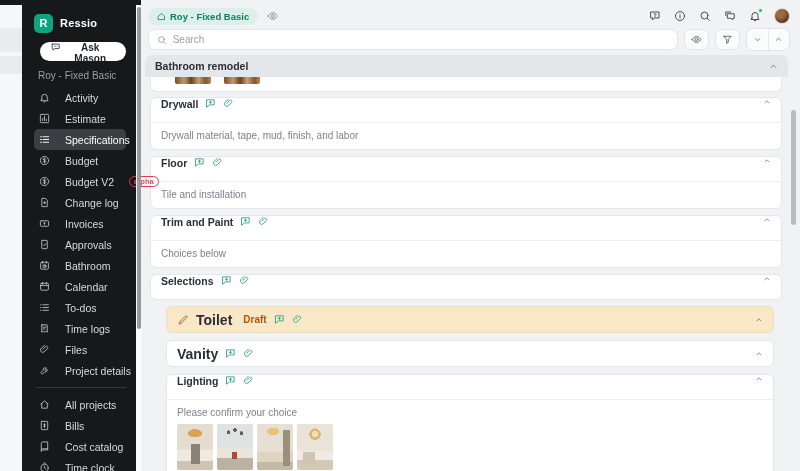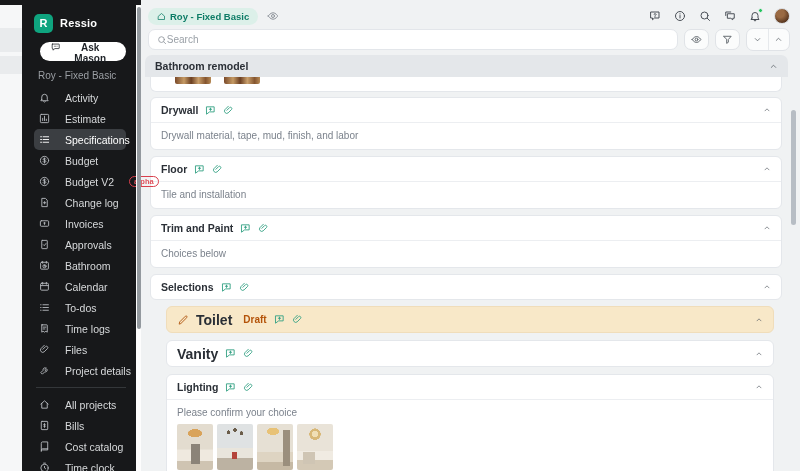--- a/index.html
+++ b/index.html
@@ -38,42 +38,42 @@
   .row1 { height:26px; padding:6px 10px 0 7px; display:flex; align-items:center; }
   .proj-pill { display:flex; align-items:center; gap:4px; background:#dcf0e9; color:#0c7c66; border-radius:999px; height:17px; padding:0 9px; font-size:9.5px; font-weight:bold; cursor:pointer; }
   .proj-pill .i { width:9px; height:9px; }
   .watch-eye { width:12px; height:12px; color:#8d939a; margin-left:9px; cursor:pointer; }
   .row1-right { margin-left:auto; display:flex; align-items:center; gap:13px; }
   .act-icon { width:12px; height:12px; color:#4b5158; cursor:pointer; position:relative; }
   .act-icon.bell .dot { position:absolute; right:-2px; top:-2px; width:5px; height:5px; border-radius:50%; background:#22c55e; border:1px solid #f0f2f3; }
   .avatar { width:16px; height:16px; border-radius:50%; background:radial-gradient(circle at 38% 32%, #9a6a43 0 30%, #5d3a22 70%, #3a2314); border:1px solid #d8dadd; cursor:pointer; }
 
   .row2 { height:21px; margin:3px 10px 0 7px; display:flex; align-items:center; gap:6px; }
-  .search-box { flex:0 0 auto; width:530px; height:21px; background:#fff; border:1px solid #e3e6ea; border-radius:7px; display:flex; align-items:center; gap:0; padding:0 8px; }
+  .search-box { flex:0 0 auto; width:530px; height:21px; background:#fff; border:1px solid #e3e6ea; border-radius:7px; display:flex; align-items:center; gap:6px; padding:0 8px; }
   .search-box .i { width:10px; height:10px; color:#8d939a; }
   .search-box input { border:none; outline:none; font-size:10px; color:#333; width:100%; background:transparent; font-family:inherit; }
   .search-box input::placeholder { color:#9aa0a7; }
   .tool-btn { width:26px; height:21px; background:#fbfcfc; border:1px solid #e0e3e7; border-radius:7px; display:flex; align-items:center; justify-content:center; color:#5a6067; cursor:pointer; }
   .tool-btn .i { width:11px; height:11px; }
   .chev-group { margin-left:auto; display:flex; border:1px solid #e0e3e7; border-radius:7px; overflow:hidden; background:#fbfcfc; }
   .chev-group .half { width:22px; height:21px; display:flex; align-items:center; justify-content:center; color:#5a6067; cursor:pointer; }
   .chev-group .half + .half { border-left:1px solid #e6e9ec; }
   .chev-group .i { width:9px; height:9px; }
 
   .group-bar { height:22px; margin:5px 12px 0 4px; background:#e4e7ea; border-radius:7px 7px 0 0; display:flex; align-items:center; padding:0 10px; }
   .group-bar .t { font-size:10.5px; font-weight:bold; color:#2a2f36; }
   .group-bar .chev { margin-left:auto; width:9px; height:9px; color:#565c63; cursor:pointer; }
 
   .scroll-body { padding:0 18px 0 9px; }
 
   .card { background:#fff; border:1px solid #e4e7eb; border-radius:6px; margin-bottom:6px; }
   .partial-card { height:15px; border-radius:0 0 6px 6px; border-top:none; display:flex; align-items:flex-start; gap:13px; padding-left:24px; overflow:hidden; margin-bottom:5px; }
   .sliver { width:36px; height:7px; border-radius:0 0 2px 2px; background:linear-gradient(90deg,#7a4a2a,#c59a64 25%,#6b3f22 45%,#caa06c 65%,#84552f 85%,#b78a55); }
 
-  .card-head { height:24px; display:flex; align-items:center; gap:7px; padding:0 10px; cursor:pointer; }
+  .card-head { height:24px; display:flex; gap:7px; padding:0 10px; cursor:pointer; }
   .card-head .t { font-size:10.5px; font-weight:bold; color:#2a2f36; }
   .hicn { width:11px; height:11px; color:#36a284; cursor:pointer; }
   .card-head .chev { margin-left:auto; width:8px; height:8px; color:#565c63; }
   .card-body { border-top:1px solid #eceef1; padding:7px 10px 8px; font-size:10px; color:#7b828c; }
 
   .sel-children { margin-left:16px; margin-right:8px; }
   .sel-row { height:27px; display:flex; align-items:center; gap:7px; padding:0 10px; background:#fff; border:1px solid #e4e7eb; border-radius:6px; margin-bottom:7px; cursor:pointer; }
   .sel-row .t { font-size:14px; font-weight:bold; color:#2a2f36; }
   .sel-row .chev { margin-left:auto; width:8px; height:8px; color:#565c63; }
   .sel-row.draft { background:#f8e8c8; border-color:#f0ddba; }

